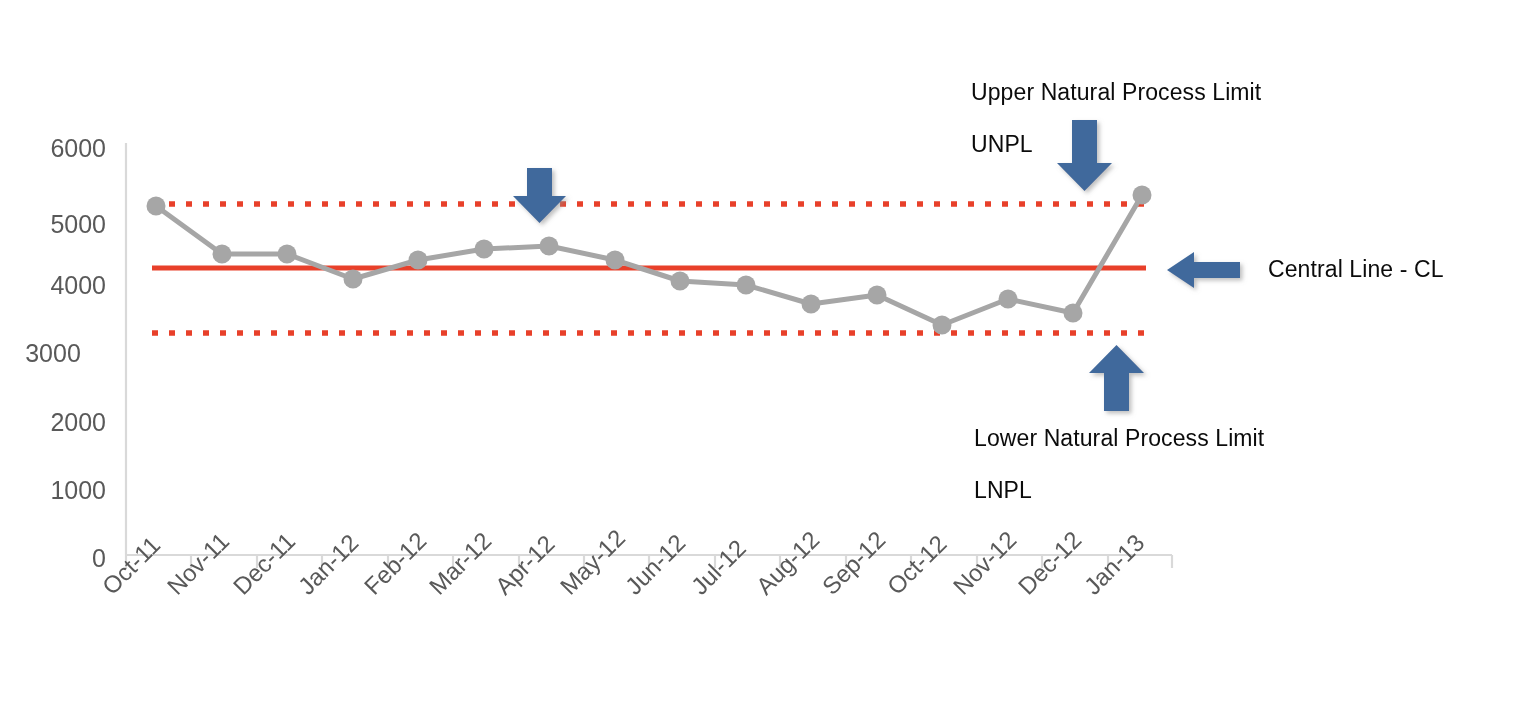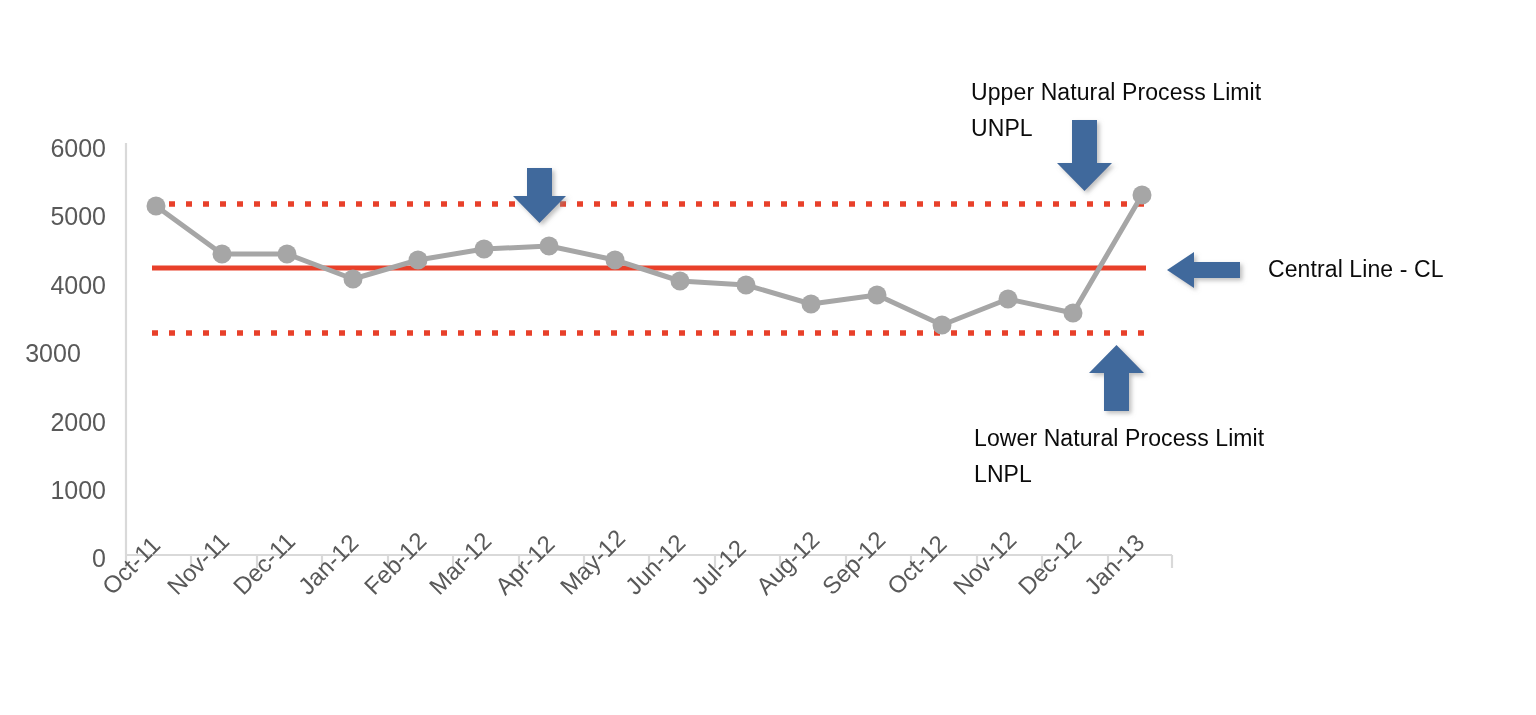--- a/index.html
+++ b/index.html
@@ -35,21 +35,21 @@
     color: #0b0b0b;
     font-size: 23px;
     line-height: 36px;
     white-space: nowrap;
     letter-spacing: 0.1px;
   }
   #annot-timeseries { left: 455px; top: 114px; }
   #annot-unpl       { left: 971px; top: 74px; }
   #annot-lnpl       { left: 974px; top: 420px; }
   #annot-cl         { left: 1268px; top: 251px; }
-  .annot .l2 { display: block; }
+  .annot .l2 { display: block; margin-top: 16px; }
 
   
   .ytick {
     position: absolute;
     right: 0;
     width: 100%;
     text-align: right;
     color: #595959;
     font-size: 25px;
     line-height: 25px;
@@ -147,21 +147,21 @@
     <g fill="#41699c" filter="url(#softshadow)">
       <polygon points="527,168 552,168 552,196 566,196 539.5,223 513,196 527,196"></polygon>
       <polygon points="1072,120 1097,120 1097,163 1112,163 1084.5,191 1057,163 1072,163"></polygon>
       <polygon points="1104,411 1104,373 1089,373 1116.5,345 1144,373 1129,373 1129,411"></polygon>
       <polygon points="1167,270 1194,252 1194,262 1240,262 1240,278 1194,278 1194,288"></polygon>
     </g>
   </svg>
 
   <div id="ylabels">
     <div class="ytick" style="top:136px;">6000</div>
-    <div class="ytick" style="top:204px;">5000</div>
+    <div class="ytick" style="top:212px;">5000</div>
     <div class="ytick" style="top:273px;">4000</div>
     <div class="ytick" style="top:341px;text-align:center;">3000</div>
     <div class="ytick" style="top:410px;">2000</div>
     <div class="ytick" style="top:478px;">1000</div>
     <div class="ytick" style="top:546px;">0</div>
   </div>
 
   <div id="xlabels">
     <div class="xtick" style="left:98px;  top:582px;">Oct-11</div>
     <div class="xtick" style="left:163px; top:582px;">Nov-11</div>

